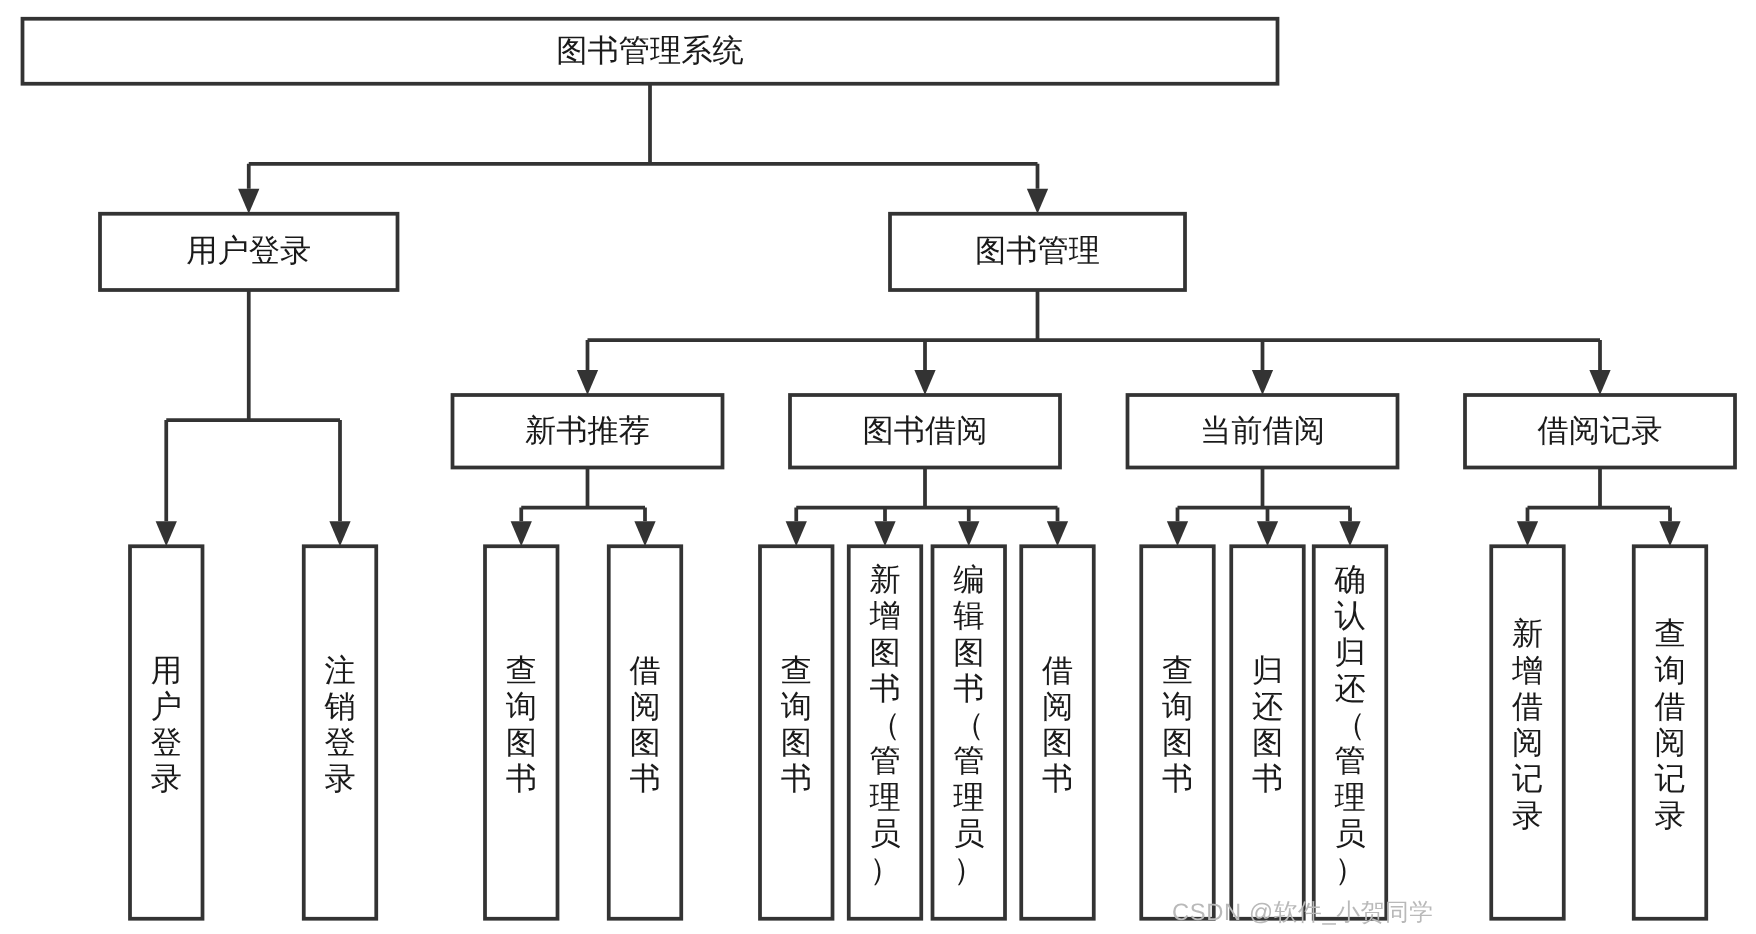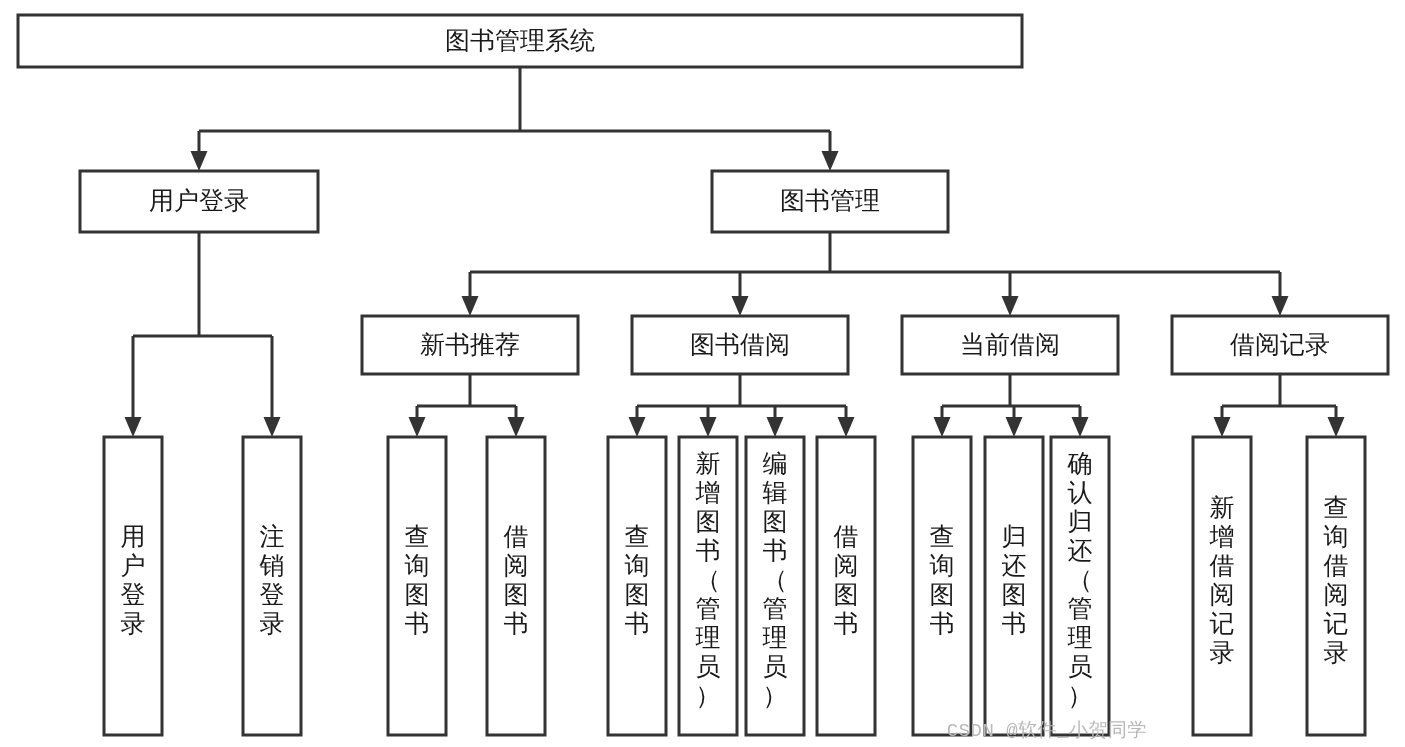--- a/index.html
+++ b/index.html
@@ -51,21 +51,21 @@
   .node-label-vert {
     font-family: "Liberation Sans", "DejaVu Sans", sans-serif;
     fill: #1a1a1a;
     font-size: 25px;
     text-anchor: middle;
   }
   .watermark {
     position: absolute;
     right: 12px;
     bottom: 4px;
-    font-family: Liberation Mono, monospace;
+    font-family: Liberation Sans, sans-serif;
     font-size: 19px;
     color: #b9b9b9;
     letter-spacing: 0.5px;
     white-space: nowrap;
     pointer-events: none;
     margin-top: 25px;
   }
 </style>
 </head>
 <body>

